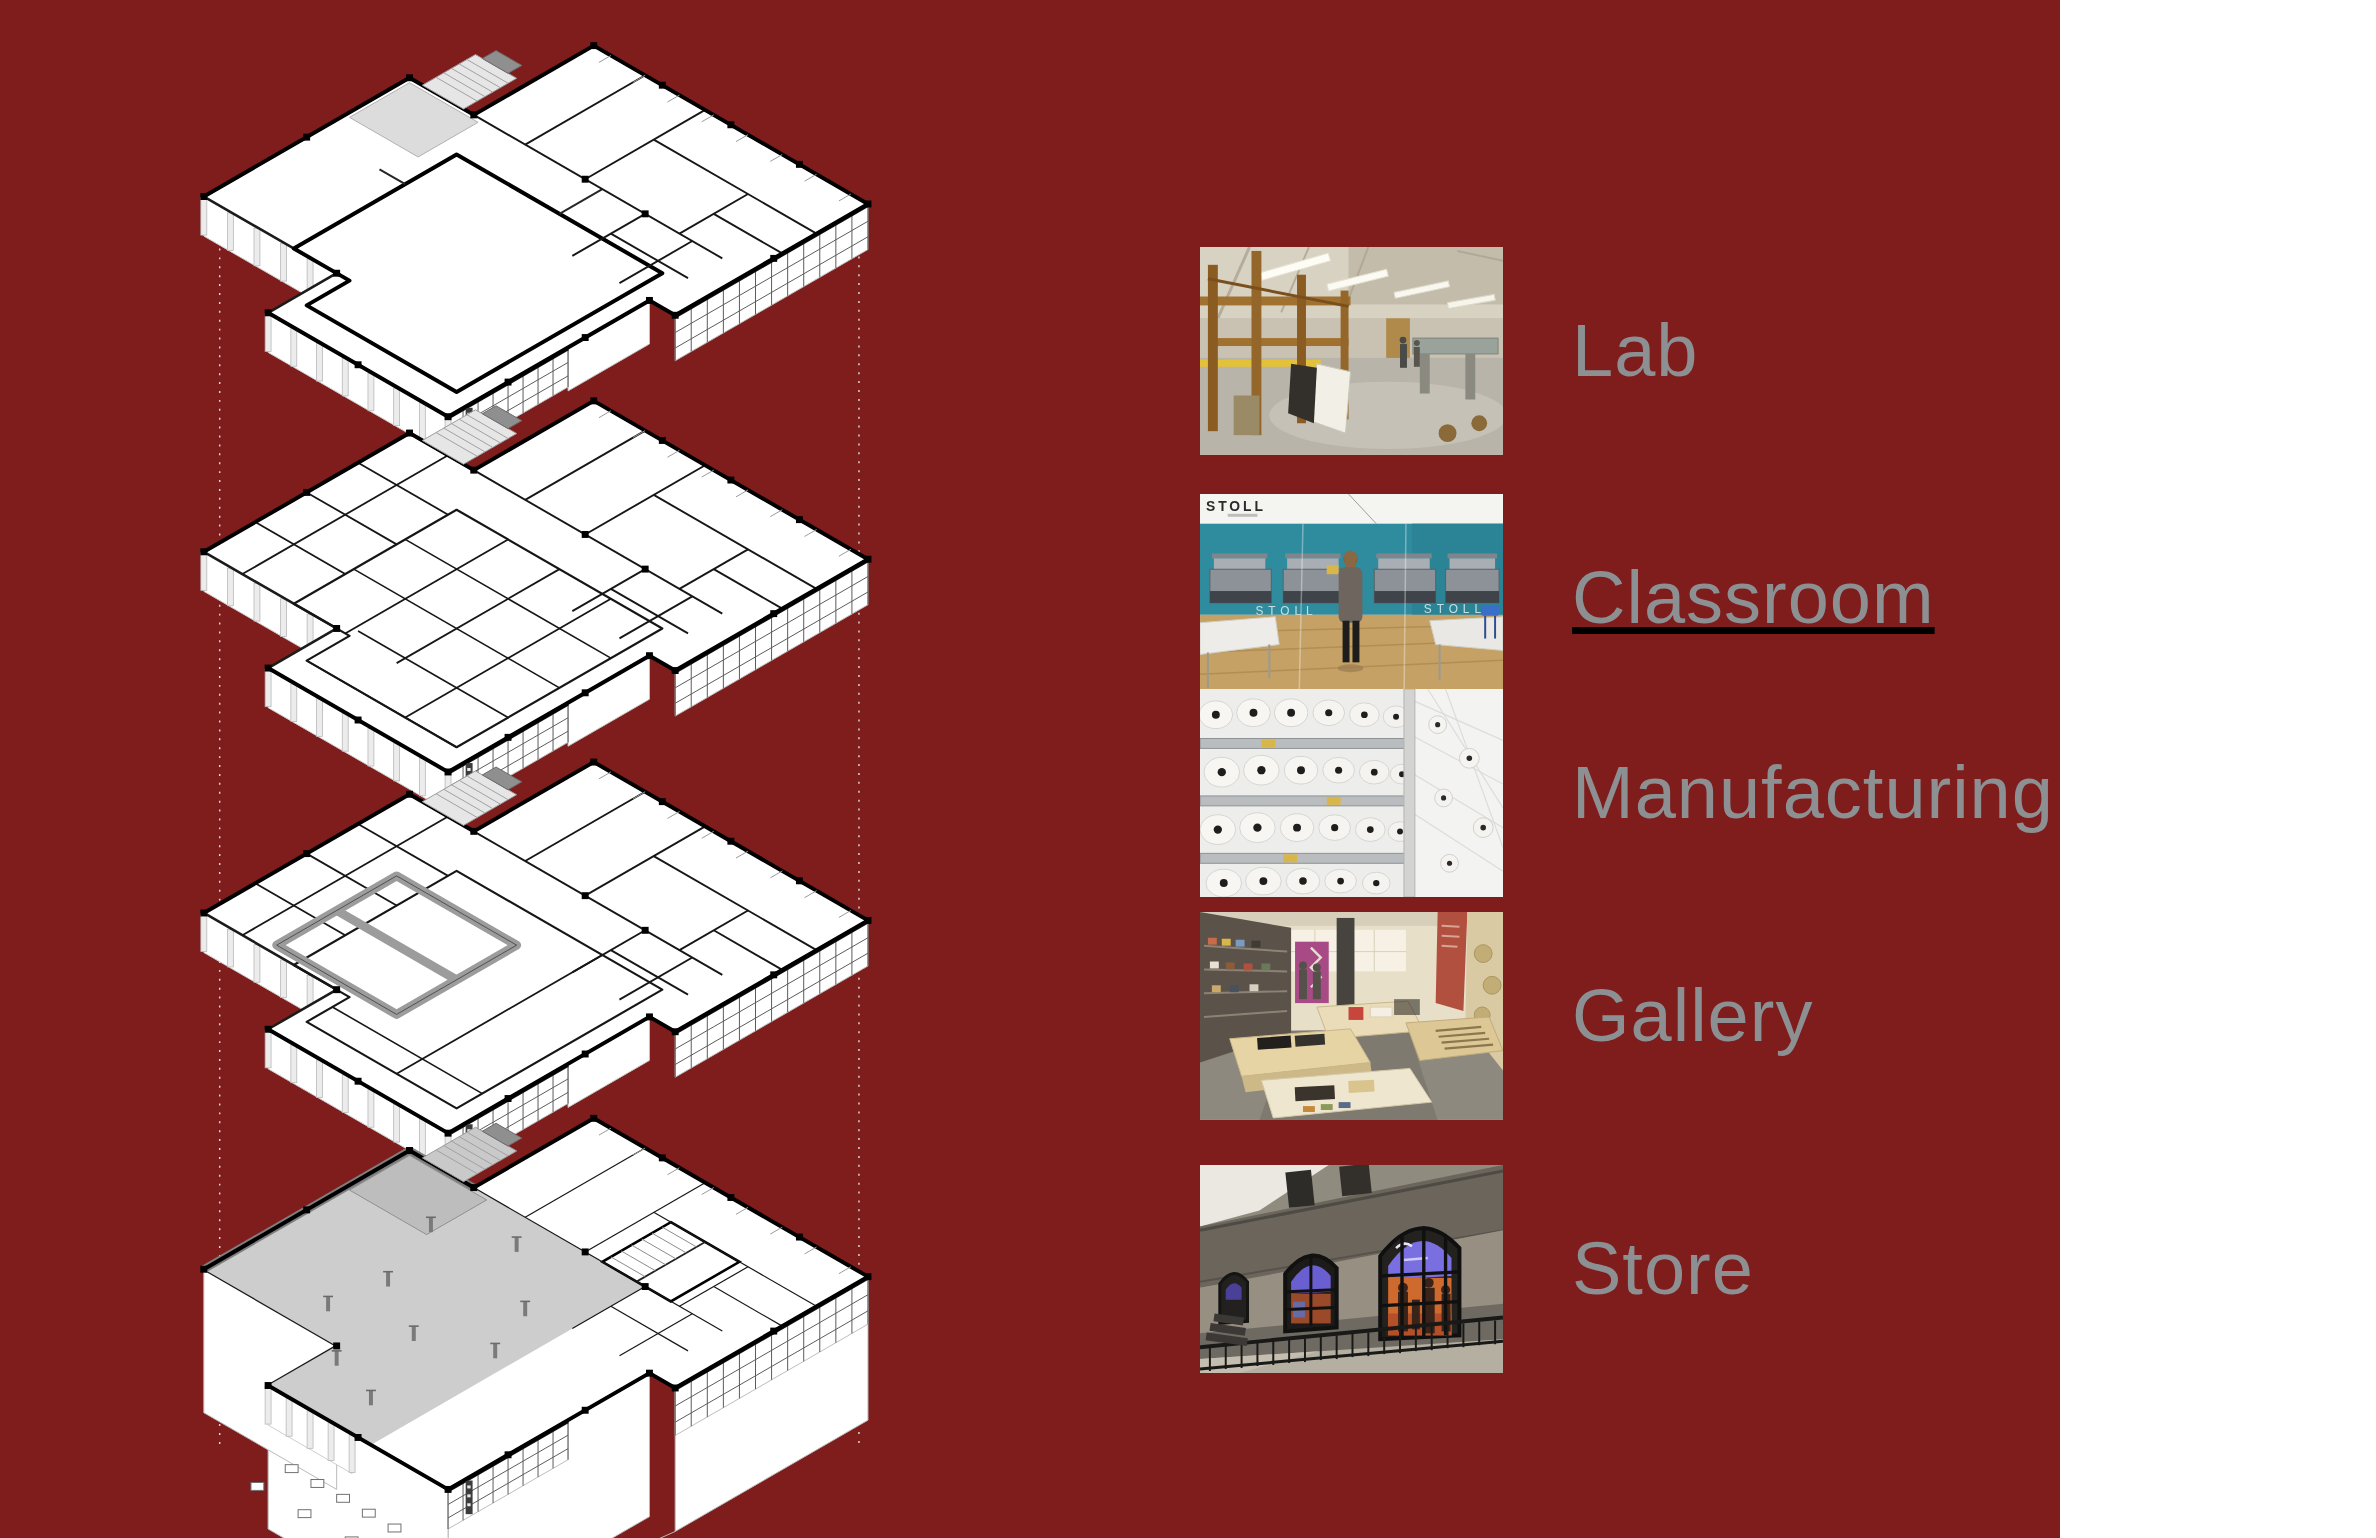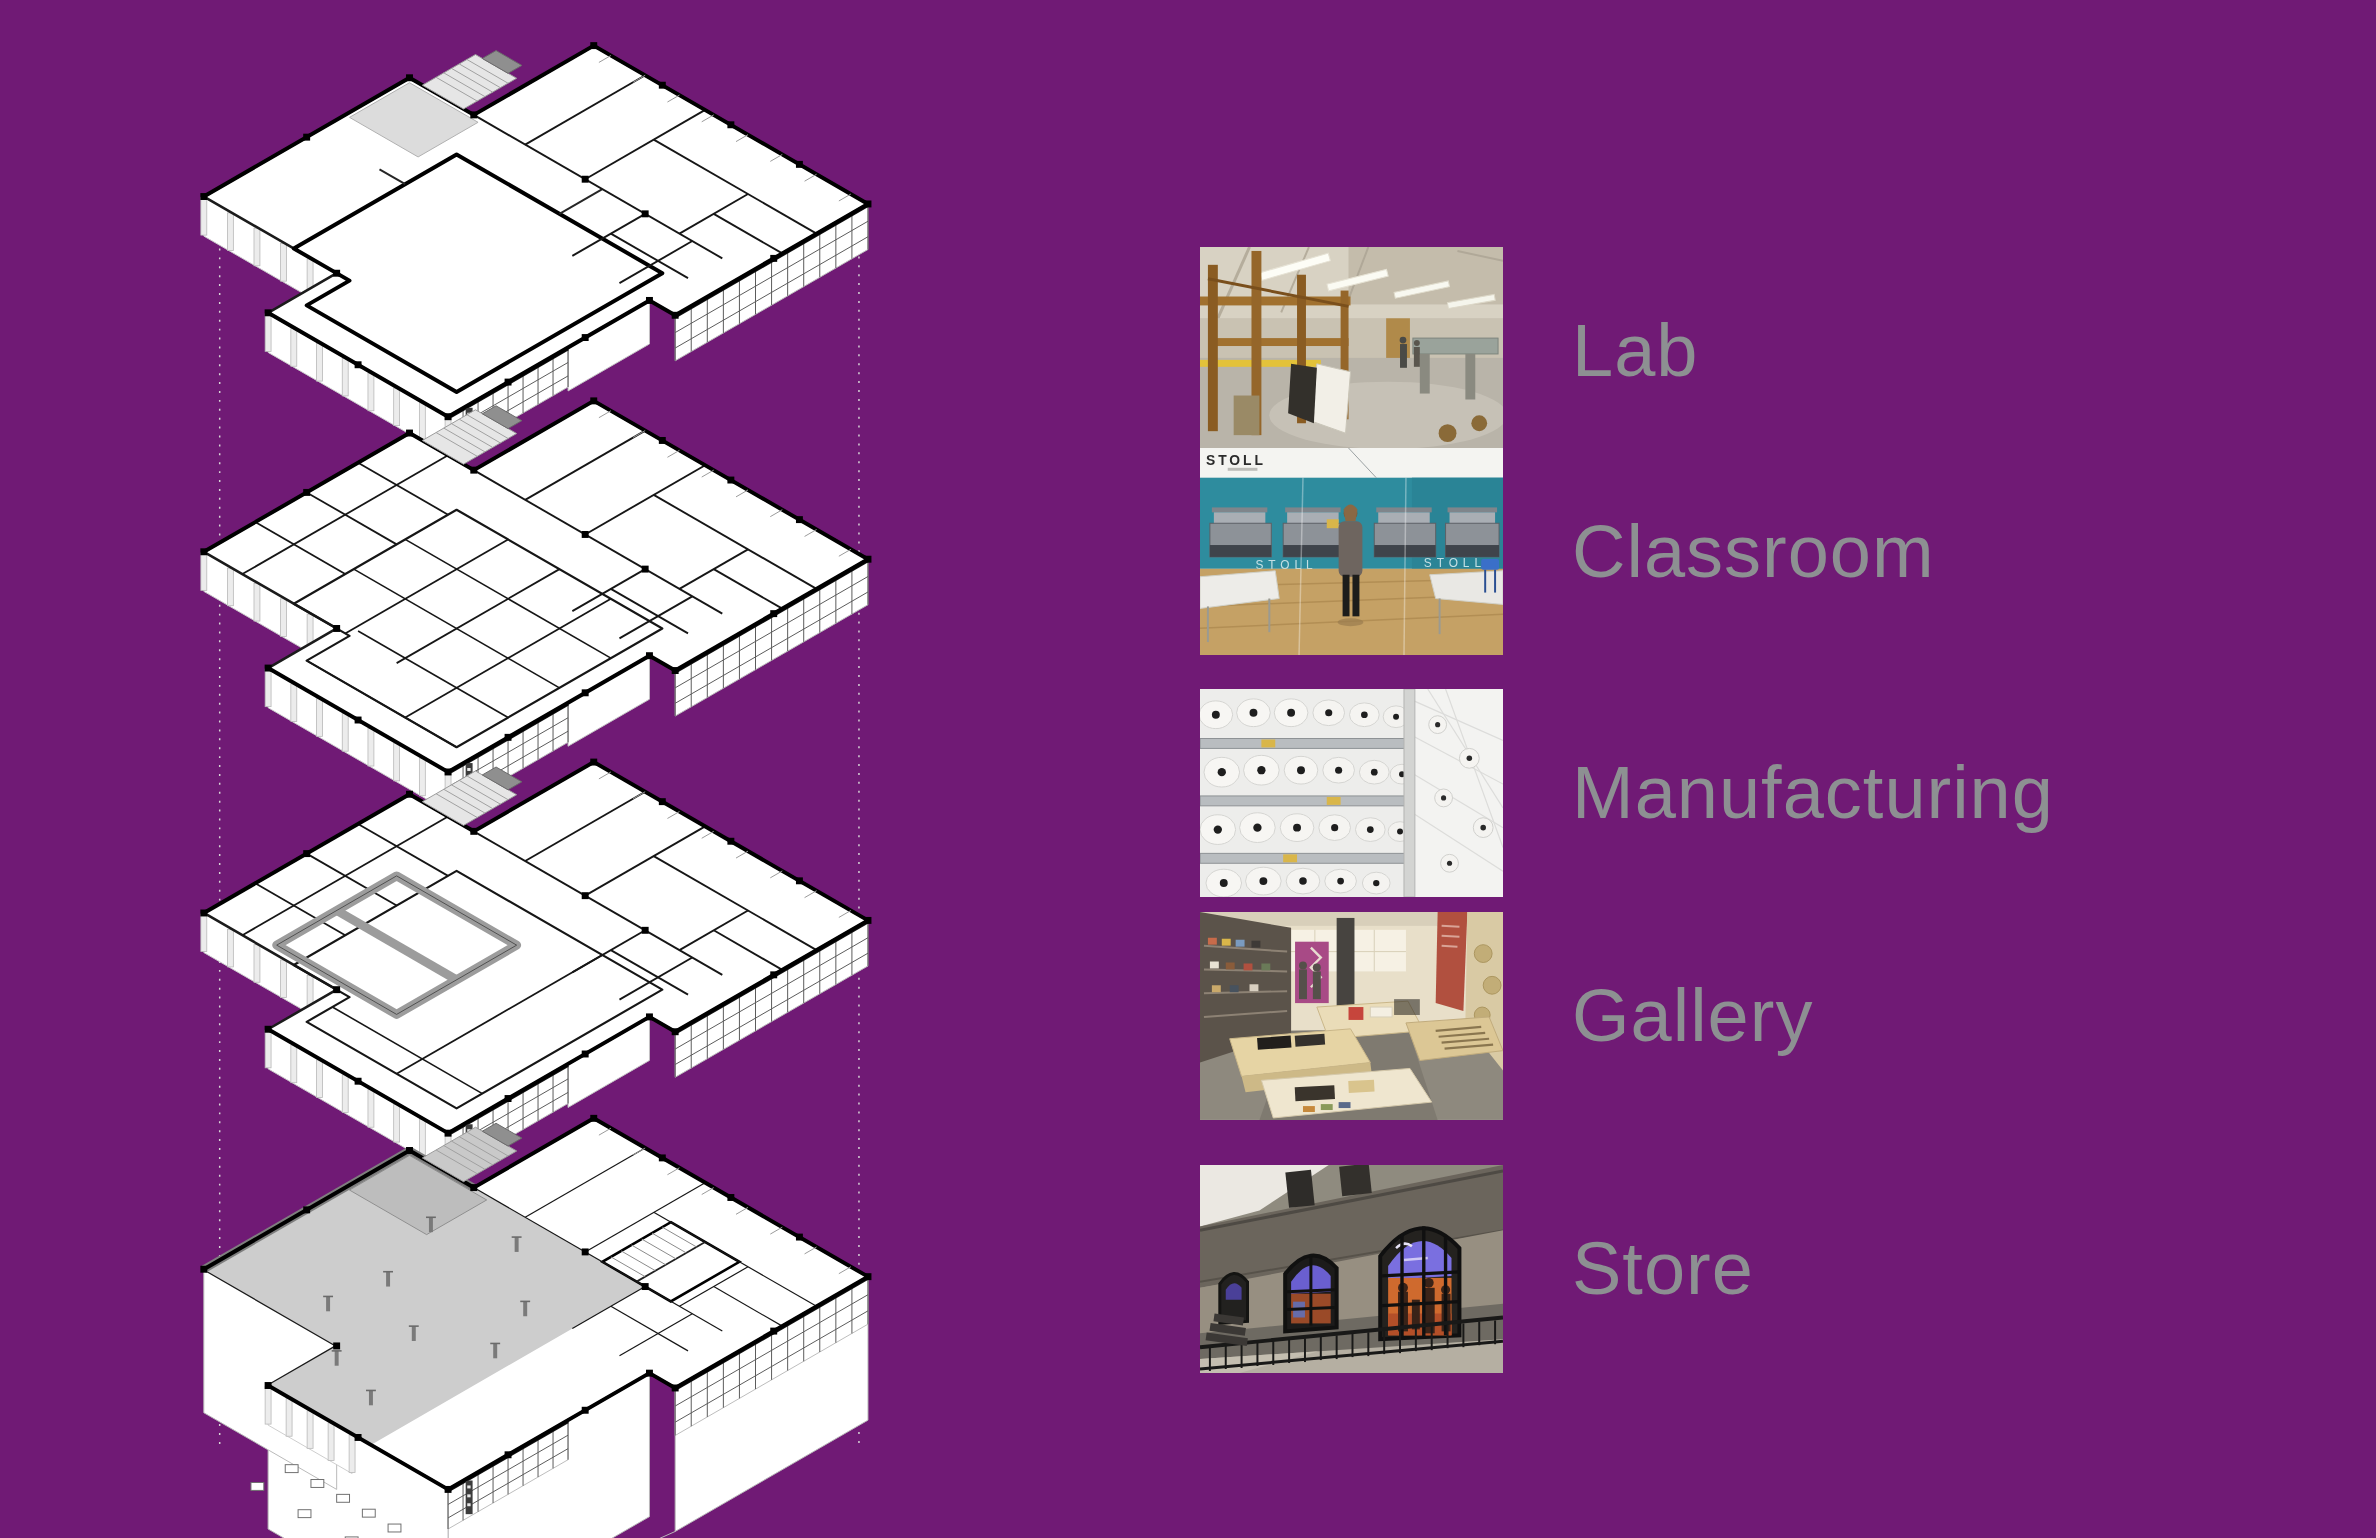--- a/index.html
+++ b/index.html
@@ -1,17 +1,17 @@
 <!DOCTYPE html>
 <html><head>
 <meta charset="utf-8">
 <style>
   html,body{margin:0;padding:0;background:#ffffff;}
   .canvas{
-    position:relative;width:2376px;height:1538px;background:#701a75;overflow:hidden;
+    position:relative;width:2060px;height:1538px;background:#7f1d1d;overflow:hidden;
     font-family:"Liberation Sans", sans-serif;
   }
   #axon-svg{position:absolute;left:0;top:0;}
   .program-col{position:absolute;left:0;top:0;width:100%;height:100%;}
   .program-row{position:absolute;left:1200px;display:flex;align-items:center;}
   .photo{margin:0;padding:0;width:303px;flex:none;overflow:hidden;background:#eee;}
   .photo svg{display:block;width:100%;height:100%;}
   .program-label{
     margin-left:69px;font-size:74px;font-weight:400;color:#8d9092;
     letter-spacing:1px;white-space:nowrap;line-height:1;
@@ -555,21 +555,21 @@
           <polygon points="118,118 152,126 147,188 113,176" fill="#f2efe7" stroke="#c9c5b8"></polygon>
           <polygon points="92,118 118,122 115,178 89,168" fill="#33302b"></polygon>
           <circle cx="250" cy="188" r="9" fill="#8a6a38"></circle>
           <circle cx="282" cy="178" r="8" fill="#8a6a38"></circle>
           <rect x="34" y="150" width="26" height="40" fill="#9a8a66"></rect>
         </svg>
       </figure>
       <div class="program-label">Lab</div>
     </div>
 
-    <div class="program-row" style="top:444px;height:215px;">
+    <div class="program-row" style="top:490px;height:215px;text-decoration:underline;">
       <figure class="photo">
         <svg viewBox="0 0 306 210" preserveAspectRatio="none">
           <rect x="0" y="0" width="306" height="30" fill="#f4f4f1"></rect>
           <text x="6" y="17" font-size="14" font-weight="bold" letter-spacing="3" fill="#2b2b2b">STOLL</text>
           <rect x="28" y="20" width="30" height="3" fill="#bdbdb9"></rect>
           <rect x="0" y="30" width="306" height="92" fill="#2e8c9e"></rect>
           <rect x="214" y="30" width="92" height="92" fill="#2a8496"></rect>
           <text x="56" y="122" font-size="12" letter-spacing="5" fill="#d5e9ec" opacity="0.9">STOLL</text>
           <text x="226" y="120" font-size="12" letter-spacing="5" fill="#d5e9ec" opacity="0.9">STOLL</text>
           <rect x="0" y="122" width="306" height="88" fill="#c5a165"></rect>

